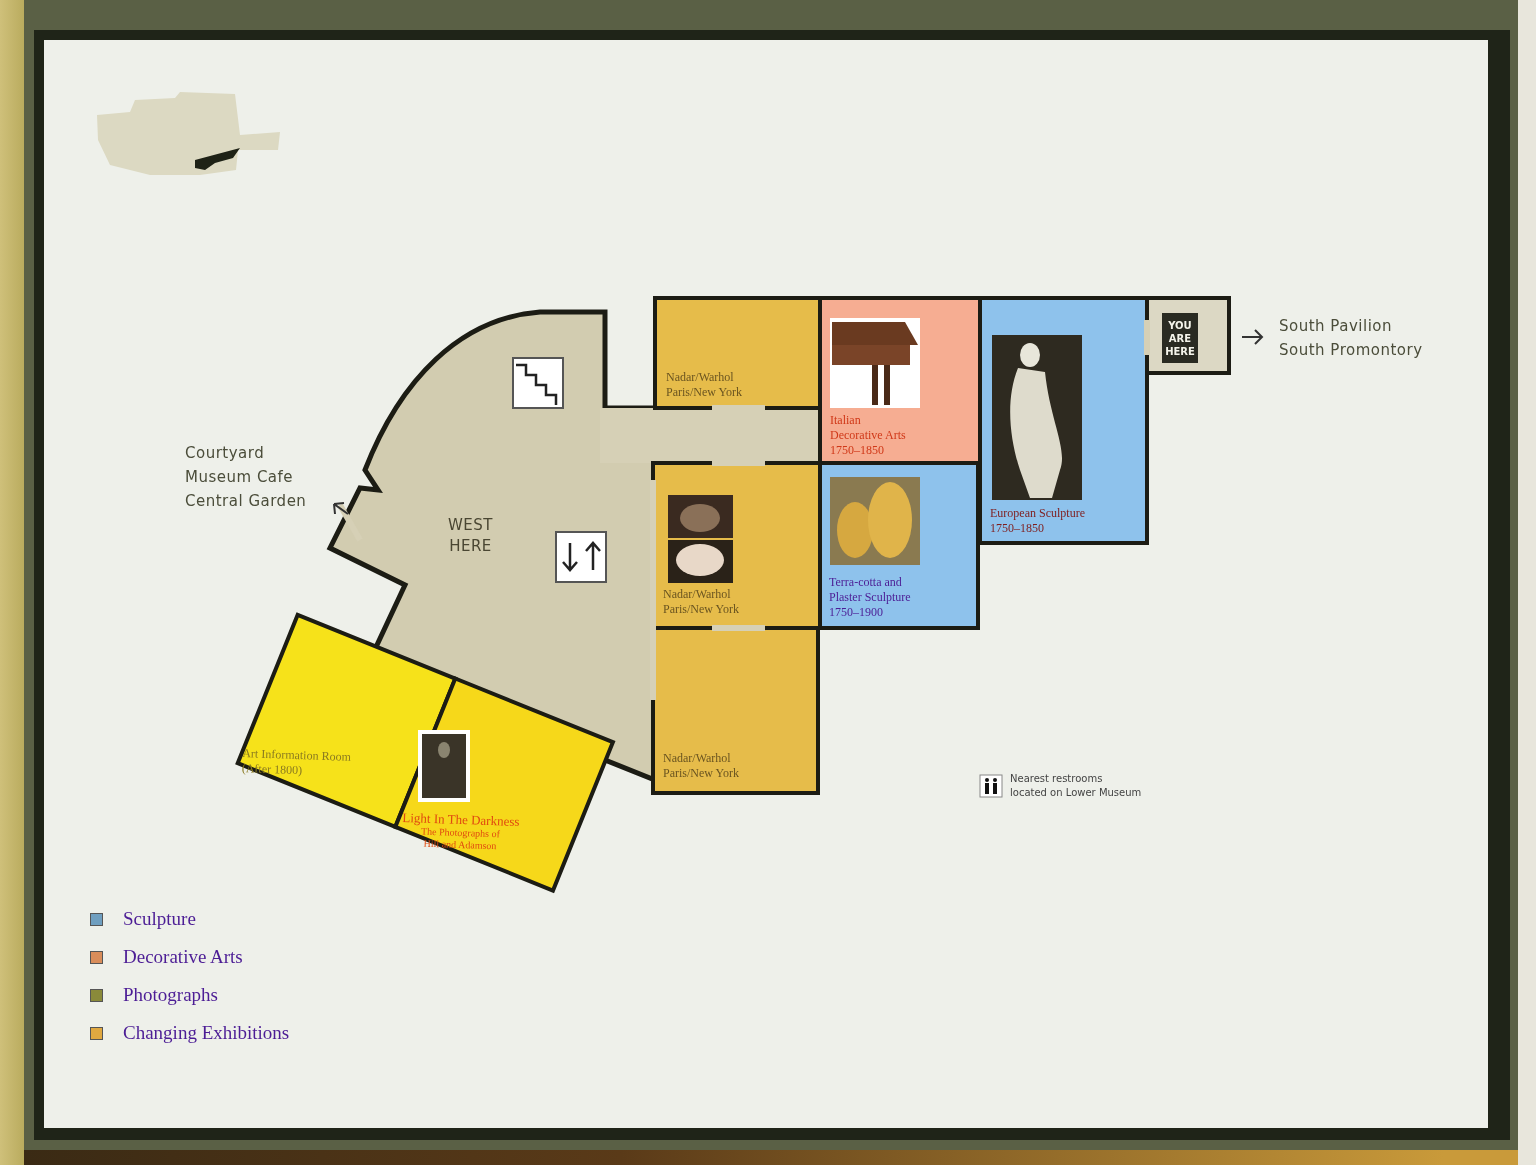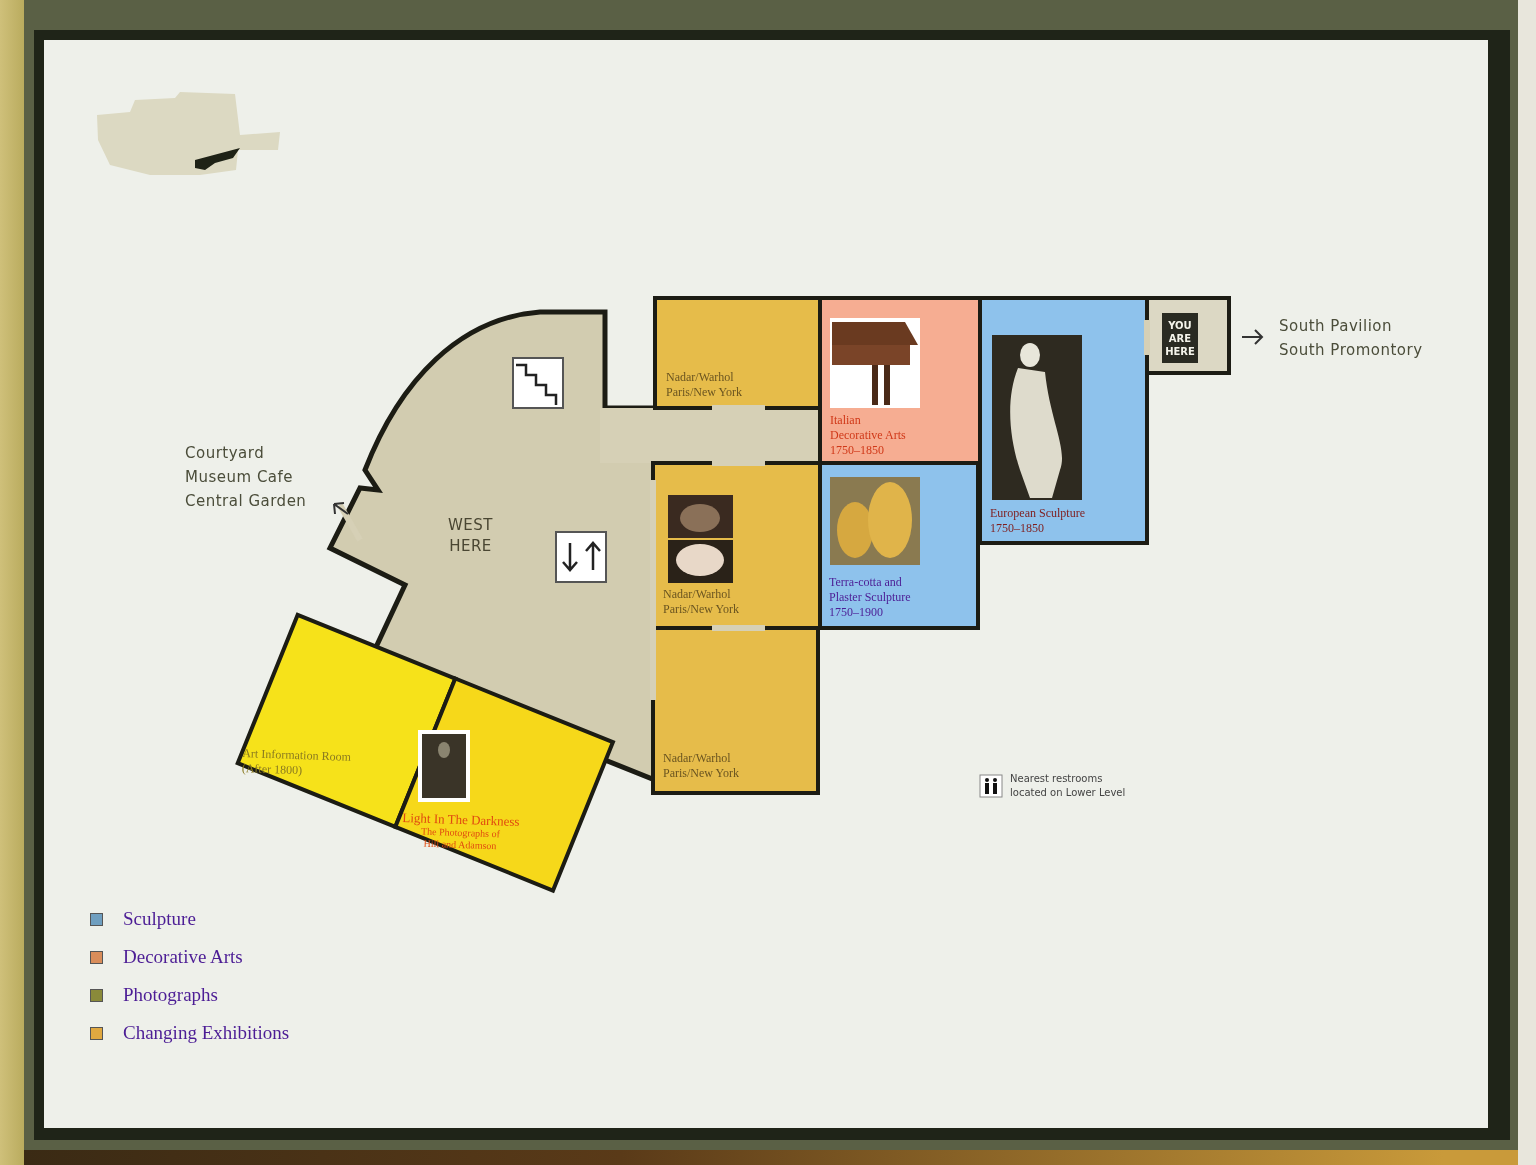--- a/index.html
+++ b/index.html
@@ -169,21 +169,21 @@
     <div>Museum Cafe</div>
     <div>Central Garden</div>
 </div>
 <div class="label sans-lbl" style="left:1279px;top:314px;">
   <div>South Pavilion</div>
     <div>South Promontory</div>
 </div>
 
 <div class="rest">
   <div>Nearest restrooms</div>
-    <div>located on Lower Level</div>
+    <div>located on Lower Museum</div>
 </div>
 
 <div class="legend">
   <div class="legend-item">
     <span class="swatch" style="background:#6f9fc0"></span>
     <span class="legend-text">Sculpture</span>
   </div>
   <div class="legend-item">
     <span class="swatch" style="background:#d98d5a"></span>
     <span class="legend-text">Decorative Arts</span>

